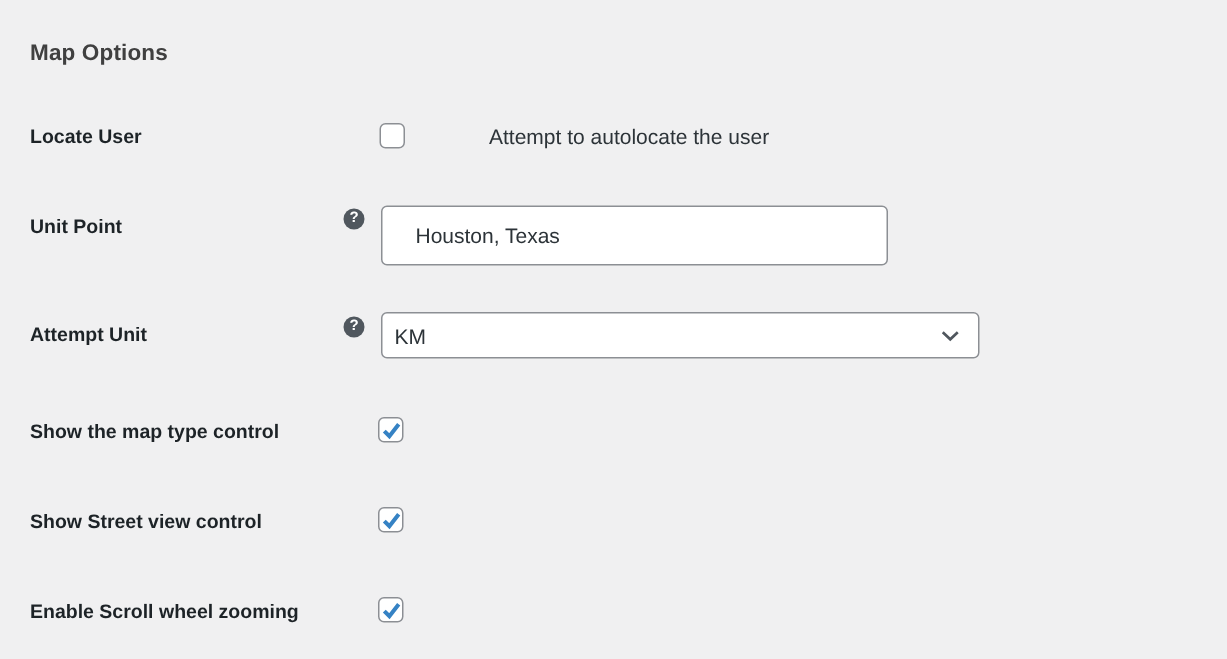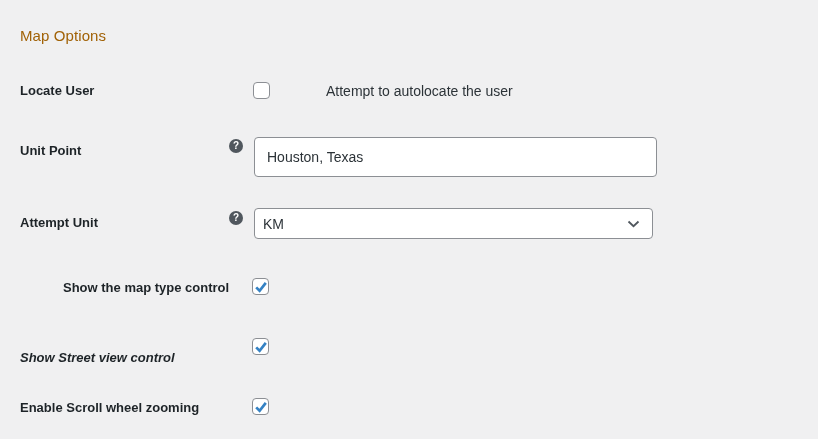--- a/index.html
+++ b/index.html
@@ -13,22 +13,22 @@
     position: relative;
     width: 818px;
     height: 439px;
     background: #f0f0f1;
   }
   .heading {
     position: absolute;
     left: 20px;
     top: 27px;
     font-size: 15px;
-    font-weight: 400;
-    color: #a16207;
+    font-weight: 700;
+    color: #404040;
     letter-spacing: 0.1px;
   }
   .row { position: absolute; left: 0; width: 818px; }
   .row .label {
     position: absolute;
     left: 20px;
     font-size: 13px;
     font-weight: 700;
     color: #1d2327;
   }
@@ -57,26 +57,26 @@
     display: flex;
     align-items: center;
     justify-content: center;
     cursor: pointer;
   }
   .checkbox svg { display: block; }
   .text-input {
     position: absolute;
     left: 254px;
     top: 0;
-    width: 403px;
+    width: 338px;
     height: 40px;
     border: 1px solid #8c8f94;
     border-radius: 4px;
     background: #ffffff;
-    padding: 0 12px;
+    padding: 0 22px;
     font-family: "Liberation Sans", sans-serif;
     font-size: 14px;
     color: #2c3338;
     outline: none;
   }
   .select-wrap {
     position: absolute;
     left: 254px;
     top: 0;
     width: 399px;
@@ -142,30 +142,30 @@
       </select>
       <span class="select-chevron">
         <svg width="13" height="8" viewBox="0 0 13 8">
           <polyline points="1.5,1.5 6.5,6.2 11.5,1.5" fill="none" stroke="#50575e" stroke-width="1.8"></polyline>
         </svg>
       </span>
     </span>
   </div>
 
   <div class="row" style="top:278px;">
-    <span class="label" style="top:2px;margin-left:43px;">Show the map type control</span>
+    <span class="label" style="top:2px;">Show the map type control</span>
     <span class="checkbox" style="left:252px; top:0;">
       <svg width="14" height="14" viewBox="0 0 14 14">
         <polyline points="2.2,7.4 5.6,10.8 11.8,2.8" fill="none" stroke="#3582c4" stroke-width="2.7"></polyline>
       </svg>
     </span>
   </div>
 
   <div class="row" style="top:338px;">
-    <span class="label" style="top:12px;font-style:italic;">Show Street view control</span>
+    <span class="label" style="top:2px;">Show Street view control</span>
     <span class="checkbox" style="left:252px; top:0;">
       <svg width="14" height="14" viewBox="0 0 14 14">
         <polyline points="2.2,7.4 5.6,10.8 11.8,2.8" fill="none" stroke="#3582c4" stroke-width="2.7"></polyline>
       </svg>
     </span>
   </div>
 
   <div class="row" style="top:398px;">
     <span class="label" style="top:2px;">Enable Scroll wheel zooming</span>
     <span class="checkbox" style="left:252px; top:0;">

